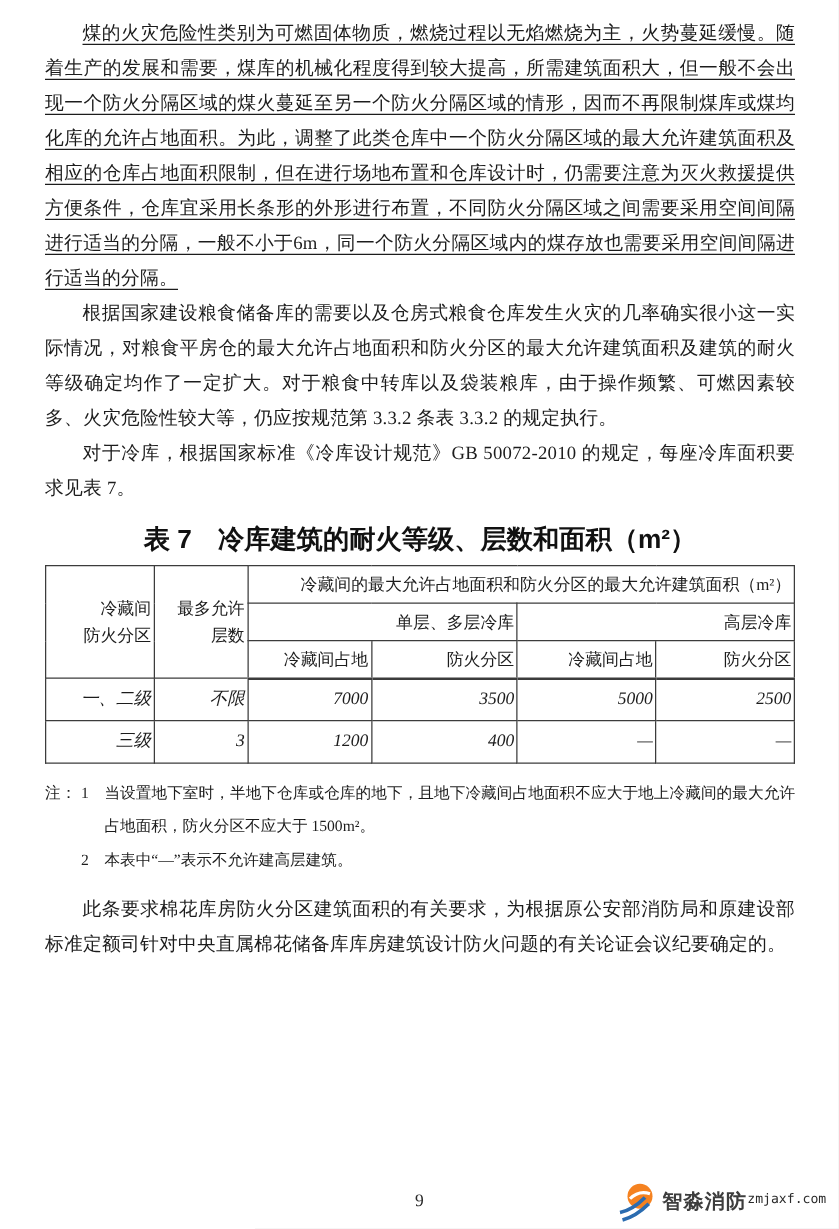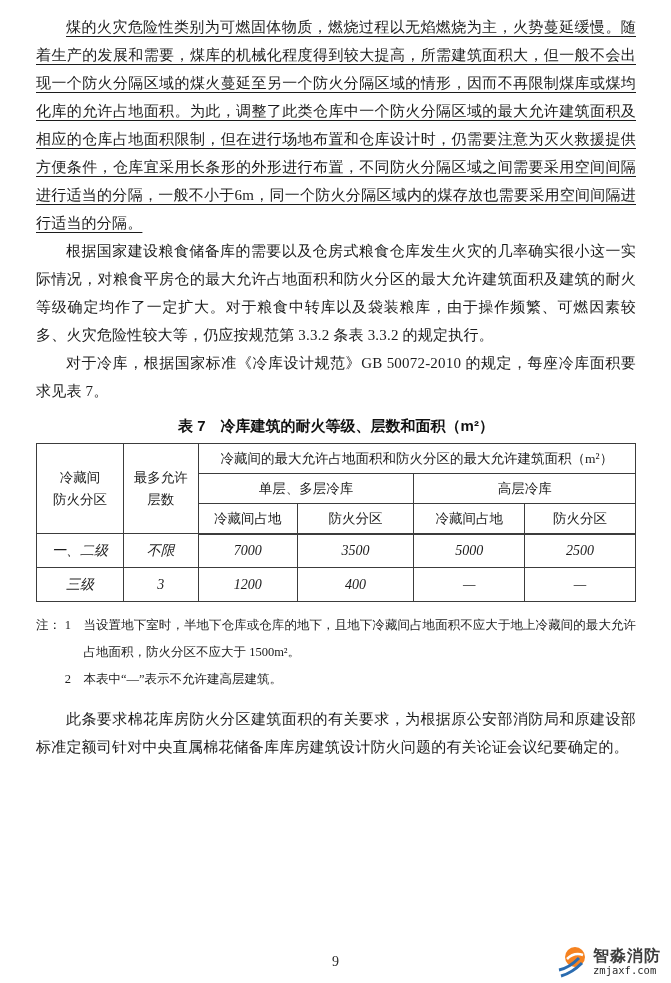--- a/index.html
+++ b/index.html
@@ -24,33 +24,33 @@
   .underlined {
     text-decoration: underline;
     text-underline-offset: 4px;
     text-decoration-thickness: 1px;
   }
   .spaced { }
   .table-title {
     text-align: center;
     font-family: "Liberation Sans", "DejaVu Sans", sans-serif;
     font-weight: bold;
-    font-size: 15px;
+    font-size: 21px;
     color: #111;
     margin: 12px 0 7px 0;
   }
   table.t7 {
     width: 100%;
     border-collapse: collapse;
     table-layout: fixed;
     font-size: 13.5px;
   }
   table.t7 td {
     border: 1px solid #3c3c3c;
-    text-align: center;
+    text-align: right;
     vertical-align: middle;
     padding: 3px 2px;
     line-height: 19px;
   }
   tr.hdr td { height: 30px; font-size: 13.5px; }
   tr.hdr3 td { border-bottom-width: 2px; }
   tr.datarow td { height: 34px; font-size: 14px; font-style: italic; }
   .cell-2line div { line-height: 22px; }
   .notes {
     margin-top: 10px;
@@ -71,21 +71,21 @@
     font-size: 14px;
     color: #2a2a2a;
   }
   .logo {
     position: absolute;
     right: 10px; bottom: 4px;
     display: flex;
     align-items: center;
     gap: 3px;
   }
-  .logo-text { display: flex; flex-direction: column; line-height: 1.05; }
+  .logo-text { display: flex; flex-direction: row; line-height: 1.05; }
   .logo-name {
     font-family: "Liberation Sans", "DejaVu Sans", sans-serif;
     font-weight: bold;
     font-size: 16px;
     color: #3d3d3d;
     letter-spacing: 1px;
   }
   .logo-url {
     font-family: "DejaVu Sans Mono", monospace;
     font-weight: normal;

